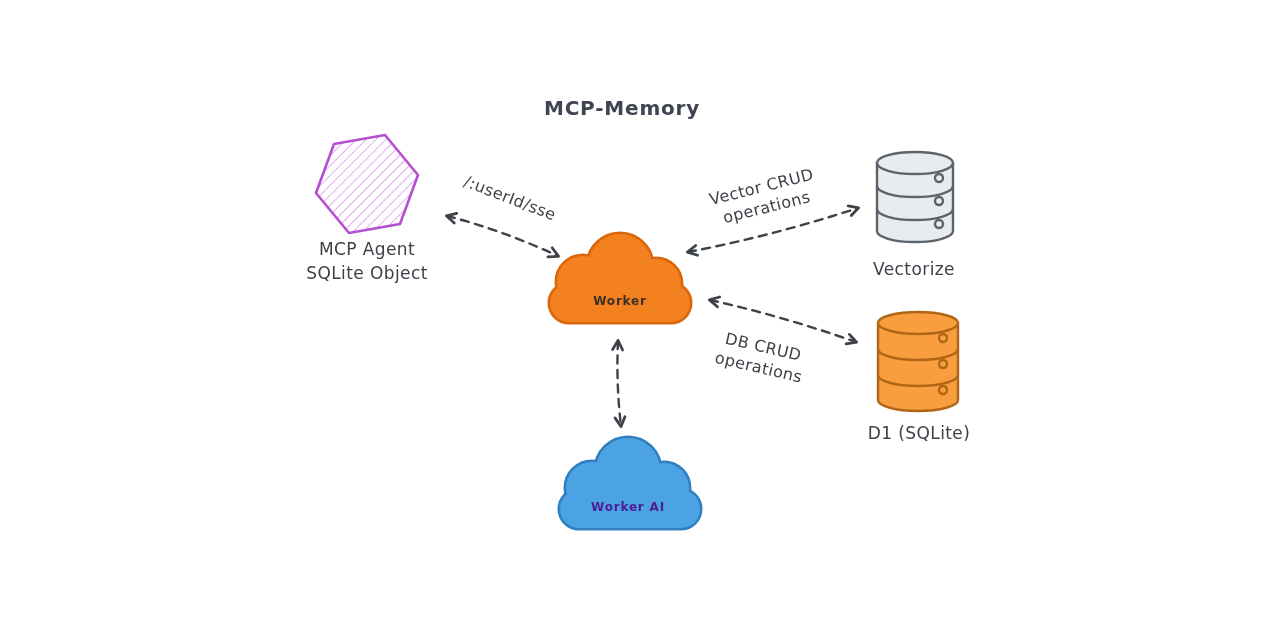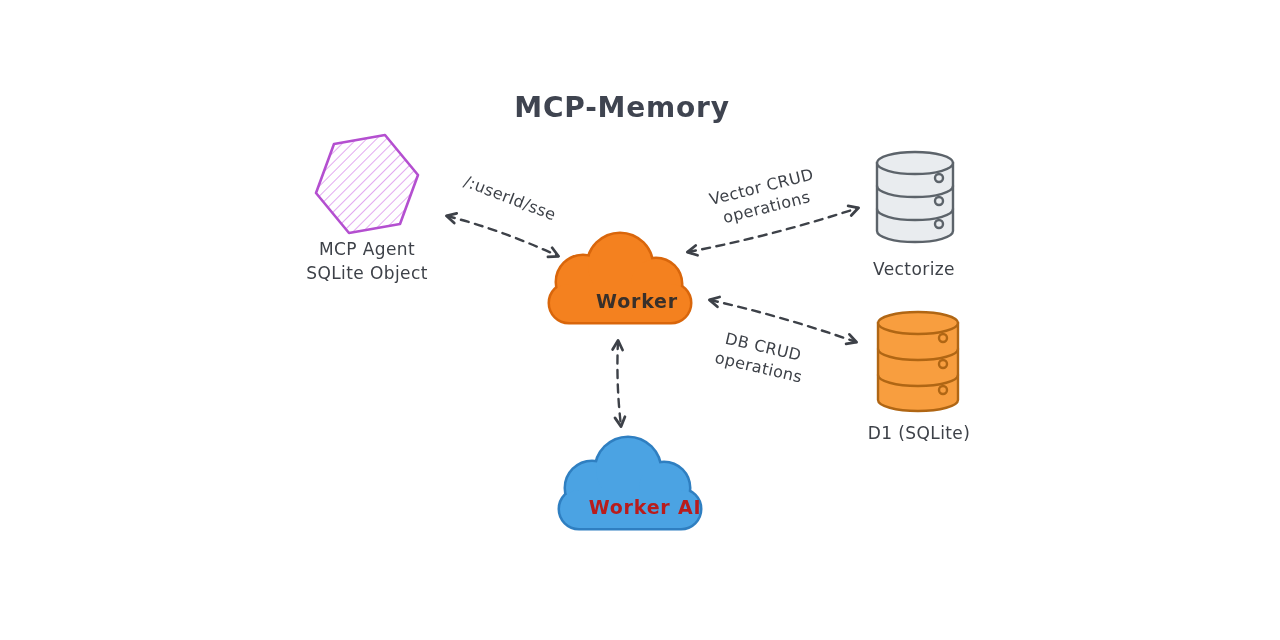--- a/index.html
+++ b/index.html
@@ -20,33 +20,32 @@
     position: absolute;
     transform: translate(-50%, -50%);
     color: #3d4148;
     font-size: 17px;
     letter-spacing: .4px;
     text-align: center;
     white-space: nowrap;
     line-height: 24px;
   }
   .title {
-    font-size: 28px;
+    font-size: 20px;
     font-weight: bold;
     letter-spacing: .8px;
     color: #3f4450;
   }
   .cloud-text {
-    font-size: 19px;
+    font-size: 12px;
     font-weight: bold;
     letter-spacing: .8px;
-    margin-left: 17px;
   }
   .worker-text { color: #39302a; }
-  .worker-ai-text { color: #b91c1c; }
+  .worker-ai-text { color: #4c1d95; }
   .edge-lbl { font-size: 16px; line-height: 21px; }
 </style>
 </head>
 <body>
 
 <div class="stage">
 
   <svg class="shapes" viewBox="0 0 1280 640">
     <defs>
       <pattern id="hatch" patternUnits="userSpaceOnUse" width="7" height="7" patternTransform="rotate(45)">

